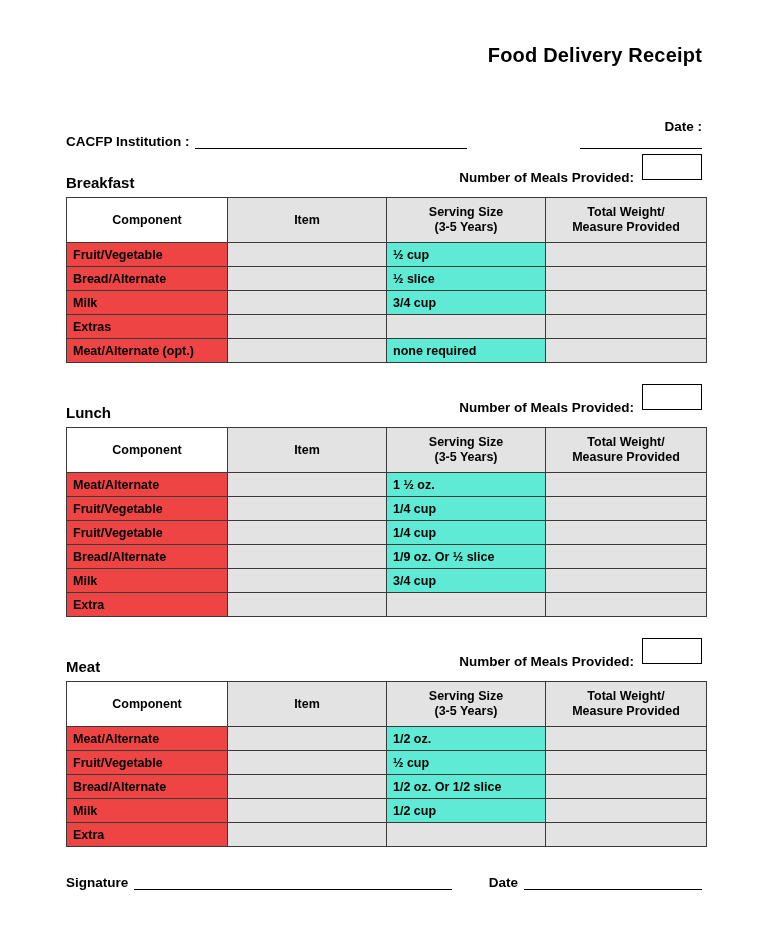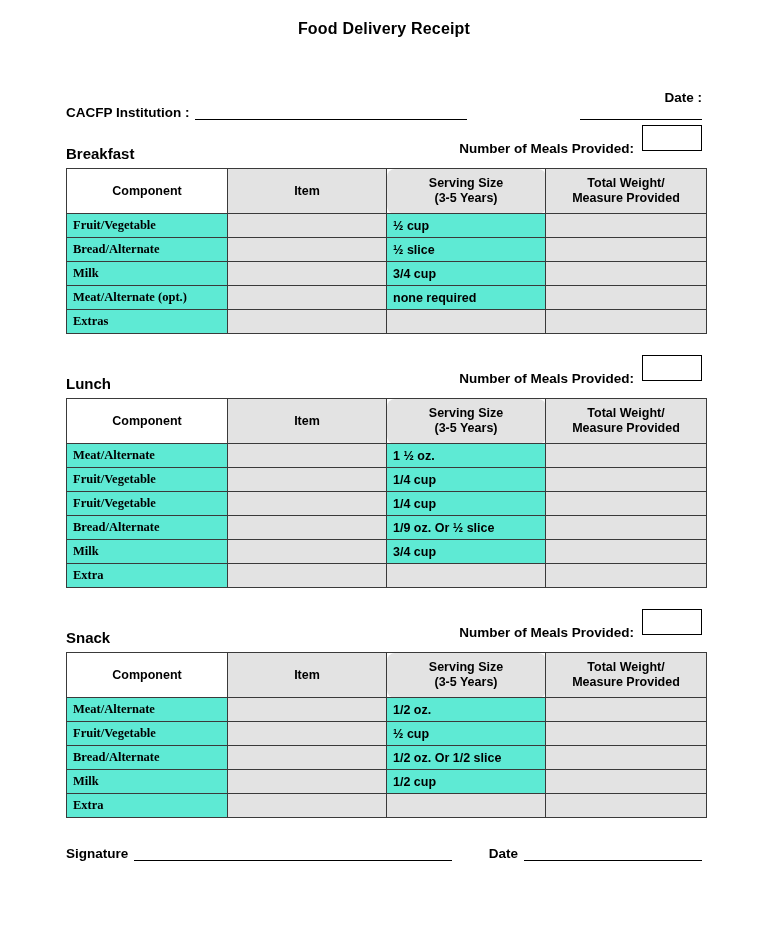--- a/index.html
+++ b/index.html
@@ -16,24 +16,24 @@
     overflow: hidden;
   }
   .page {
     width: 768px;
     height: 932px;
     position: relative;
     box-sizing: border-box;
     padding: 0 66px;
   }
   .doc-title {
-    text-align: center;
-    font-size: 16px;
-    font-weight: bold;
-    margin-top: 20px;
+    text-align: right;
+    font-size: 20px;
+    font-weight: bold;
+    margin-top: 44px;
     letter-spacing: 0.2px;
   }
 
   
   .header-block {
     margin-top: 52px;
   }
   .field-row {
     display: flex;
     align-items: flex-end;
@@ -107,27 +107,27 @@
   }
   table.meal-table th.shade,
   table.meal-table td.shade {
     background: #e3e3e3;
   }
   table.meal-table td {
     height: 23px;
     font-weight: bold;
     padding-left: 6px;
   }
-  td.comp { width: 160px; background: #5eead4; padding-left: 8px; font-family: Liberation Serif, serif; }
+  td.comp { width: 160px; background: #ef4444; padding-left: 8px; }
   td.item { width: 158px; }
   td.serve { width: 158px; padding-left: 8px; background: #5eead4; }
   td.total { width: 160px; }
   th.c-comp { width: 160px; border-radius: 10px; }
   th.c-item { width: 158px; }
-  th.c-serve { width: 158px; border-radius: 8px; }
+  th.c-serve { width: 158px; }
   th.c-total { width: 160px; }
 
   
   .sub { display: block; font-weight: bold; }
 
   
   .footer-block { margin-top: 28px; }
   .accept {
     font-size: 13.5px;
     font-weight: bold;
@@ -197,29 +197,29 @@
           <td class="serve">½  slice</td>
           <td class="total shade"></td>
         </tr>
         <tr>
           <td class="comp">Milk</td>
           <td class="item shade"></td>
           <td class="serve">3/4 cup</td>
           <td class="total shade"></td>
         </tr>
         <tr>
+          <td class="comp">Extras</td>
+          <td class="item shade"></td>
+          <td class="serve shade"></td>
+          <td class="total shade"></td>
+        </tr>
+        <tr>
           <td class="comp">Meat/Alternate (opt.)</td>
           <td class="item shade"></td>
           <td class="serve">none required</td>
-          <td class="total shade"></td>
-        </tr>
-        <tr>
-          <td class="comp">Extras</td>
-          <td class="item shade"></td>
-          <td class="serve shade"></td>
           <td class="total shade"></td>
         </tr>
       </tbody>
     </table>
   </div>
 
   <div class="meal-section lunch">
     <div class="meal-head">
       <span class="meal-name">Lunch</span>
       <span class="meals-provided">
@@ -278,21 +278,21 @@
           <td class="item shade"></td>
           <td class="serve shade"></td>
           <td class="total shade"></td>
         </tr>
       </tbody>
     </table>
   </div>
 
   <div class="meal-section snack">
     <div class="meal-head">
-      <span class="meal-name">Snack</span>
+      <span class="meal-name">Meat</span>
       <span class="meals-provided">
         <span>Number of Meals Provided:</span>
         <span class="meals-box raised"></span>
       </span>
     </div>
     <table class="meal-table">
       <thead>
         <tr>
           <th class="c-comp">Component</th>
           <th class="c-item shade">Item</th>

